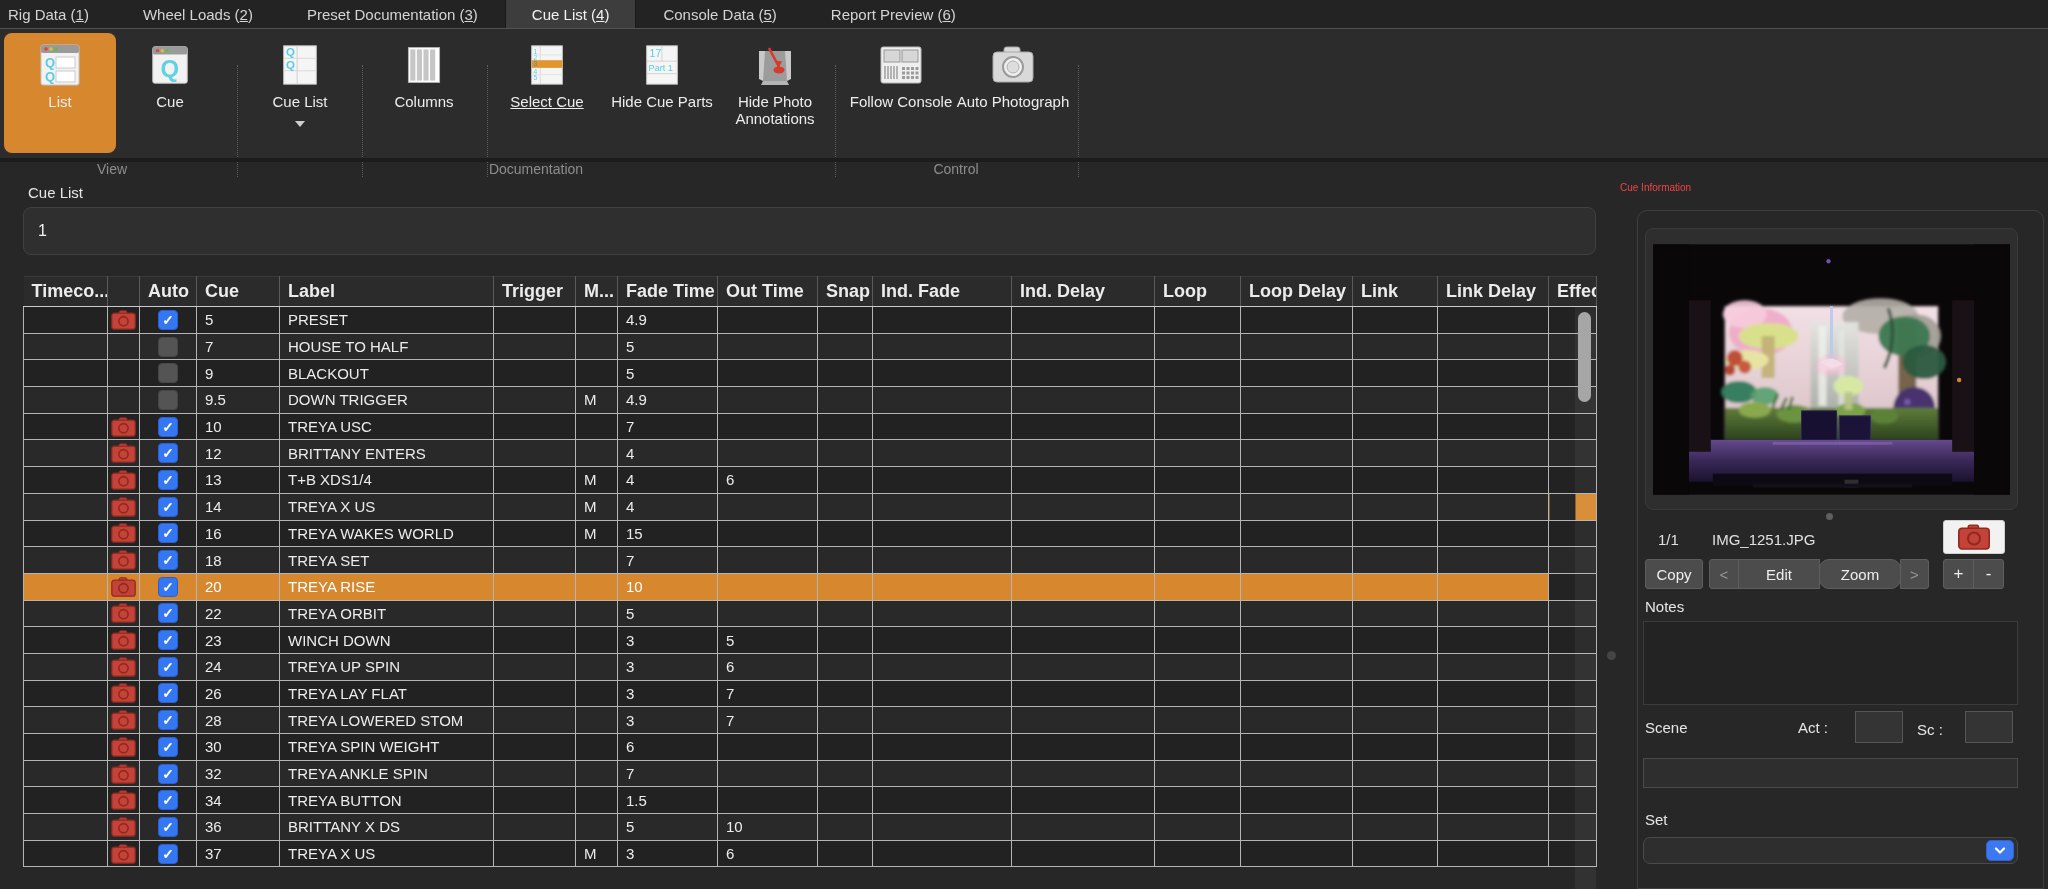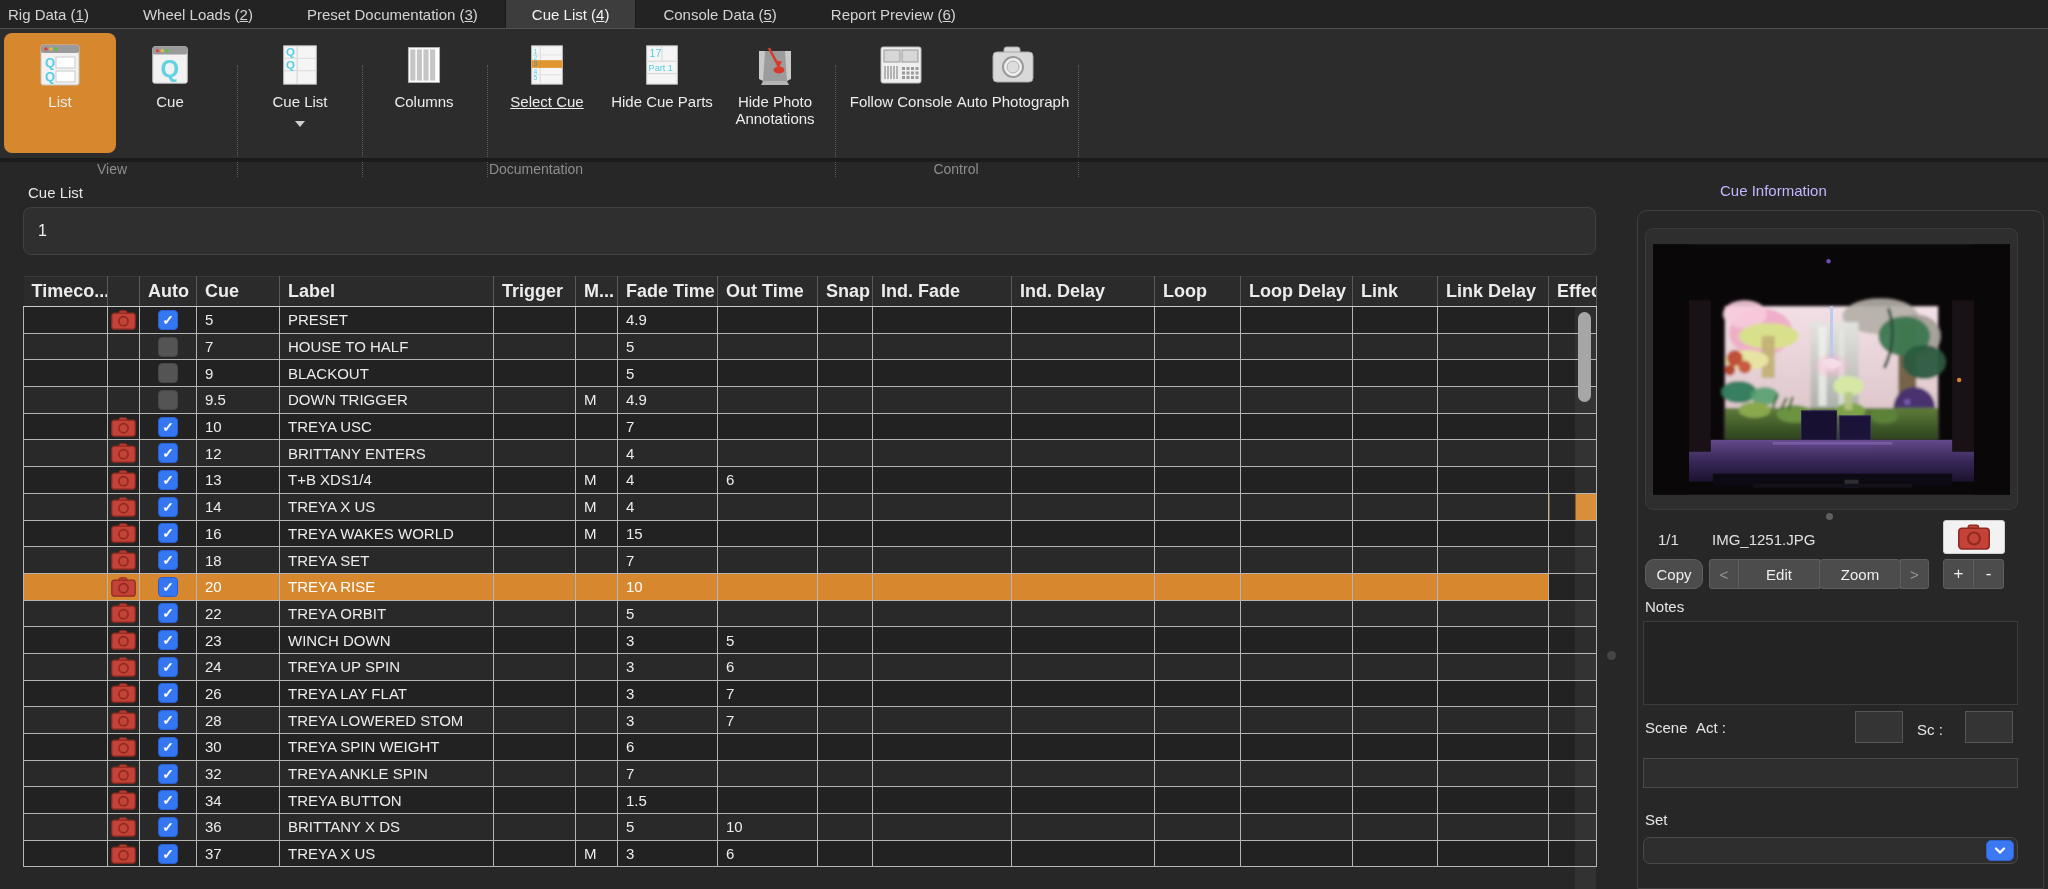--- a/index.html
+++ b/index.html
@@ -27,21 +27,21 @@
   .toolbar-edge { position:absolute; left:0; top:158px; width:2048px; height:4px; background:#1c1c1c; }
   .tbtn { position:absolute; top:4px; height:120px; text-align:center; color:#ececec; border-radius:8px; }
   .tbtn .tb-icon { height:52px; margin-top:6px; display:flex; align-items:center; justify-content:center; }
   .tbtn .tb-label { font-size:15px; line-height:17px; margin-top:2px; }
   .tbtn .tb-caret { margin-top:3px; }
   .tbtn.selected { background:var(--accent); }
   .tbsep { position:absolute; top:36px; height:112px; width:0; border-left:1px dotted #5d5d5d; }
   .tbgroup { position:absolute; top:132px; transform:translateX(-50%); color:#8d8d8d; font-size:14px; }
   
   .heading { position:absolute; left:28px; top:184px; font-size:15px; color:#e6e6e6; }
-  .info-heading { position:absolute; left:1720px; top:182px; font-size:15px; color:#c4b5fd; }
+  .info-heading { position:absolute; left:1620px; top:182px; font-size:10px; color:#ef4444; }
   .cuelist-input {
     position:absolute; left:23px; top:207px; width:1573px; height:48px;
     background:#2f2f2f; border:1px solid #414141; border-radius:8px;
     color:#f0f0f0; font-size:16px; display:flex; align-items:center; padding-left:14px;
   }
   
   .tablewrap { position:absolute; left:23px; top:276px; width:1574px; height:613px; overflow:hidden; }
   table.cuetable { border-collapse:collapse; table-layout:fixed; width:1573px; }
   .cuetable th {
     height:30px; background:#2b2b2b; color:#ececec; font-size:18px; font-weight:600;
@@ -72,38 +72,38 @@
   .photo-frame { position:absolute; left:1645px; top:228px; width:373px; height:282px;
     background:#2e2e2e; border:1px solid #3a3a3a; border-radius:8px; }
   .photo { position:absolute; left:1653px; top:244px; width:357px; height:251px; overflow:hidden; }
   .carousel-dot { position:absolute; left:1826px; top:513px; width:7px; height:7px; border-radius:50%; background:#5f5f5f; }
   .photo-index { position:absolute; left:1658px; top:531px; font-size:15px; color:#e0e0e0; }
   .photo-name { position:absolute; left:1712px; top:531px; font-size:15px; color:#e0e0e0; }
   .camera-btn { position:absolute; left:1943px; top:520px; width:62px; height:34px;
     background:#f2f2f2; border:1px solid #cfcfcf; border-radius:3px;
     display:flex; align-items:center; justify-content:center; padding:0; }
   .btn {
-    background:#4c4c4c; border:1px solid #5e5e5e; border-radius:9px;
+    background:#4c4c4c; border:1px solid #5e5e5e; border-radius:3px;
     color:#eeeeee; font-size:15px; font-family:"Liberation Sans", sans-serif;
     height:30px; position:absolute; top:559px; padding:0;
   }
   .btn.dim { color:#979797; }
   .btn.copy { left:1645px; width:58px; }
   .btn.prev { left:1709px; width:30px; border-radius:3px 0 0 3px; }
   .btn.edit { left:1738px; width:82px; border-radius:0; }
-  .btn.zoomb{ left:1819px; width:82px; border-radius:4px; }
+  .btn.zoomb{ left:1819px; width:82px; border-radius:10px; }
   .btn.next { left:1900px; width:29px; border-radius:0 3px 3px 0; }
   .btn.plus { left:1943px; width:31px; border-radius:3px 0 0 3px; font-size:17px; }
   .btn.minus{ left:1973px; width:31px; border-radius:0 3px 3px 0; font-size:17px; }
   .lbl { position:absolute; font-size:15px; color:#e6e6e6; }
   .notes-lbl { left:1645px; top:598px; }
   .notes-box { position:absolute; left:1643px; top:621px; width:375px; height:84px;
     background:#232323; border:1px solid #3c3c3c; }
   .scene-lbl { left:1645px; top:719px; }
-  .act-lbl { left:1696px; top:719px; }
+  .act-lbl { left:1798px; top:719px; }
   .sc-lbl { left:1917px; top:721px; }
   .mini-input { position:absolute; width:48px; height:32px; background:#343434; border:1px solid #565656; }
   .mini-input.act { left:1855px; top:711px; }
   .mini-input.sc  { left:1965px; top:711px; }
   .wide-input { position:absolute; left:1643px; width:375px; background:#2e2e2e; border:1px solid #4a4a4a; }
   .scene-input { top:758px; height:30px; }
   .set-lbl { left:1645px; top:811px; }
   .set-input { top:837px; height:27px; border-radius:7px; }
   .set-dd { position:absolute; right:3px; top:2px; width:28px; height:21px;
     background:#3b78f2; border:1px solid #2f63cf; border-radius:5px;

